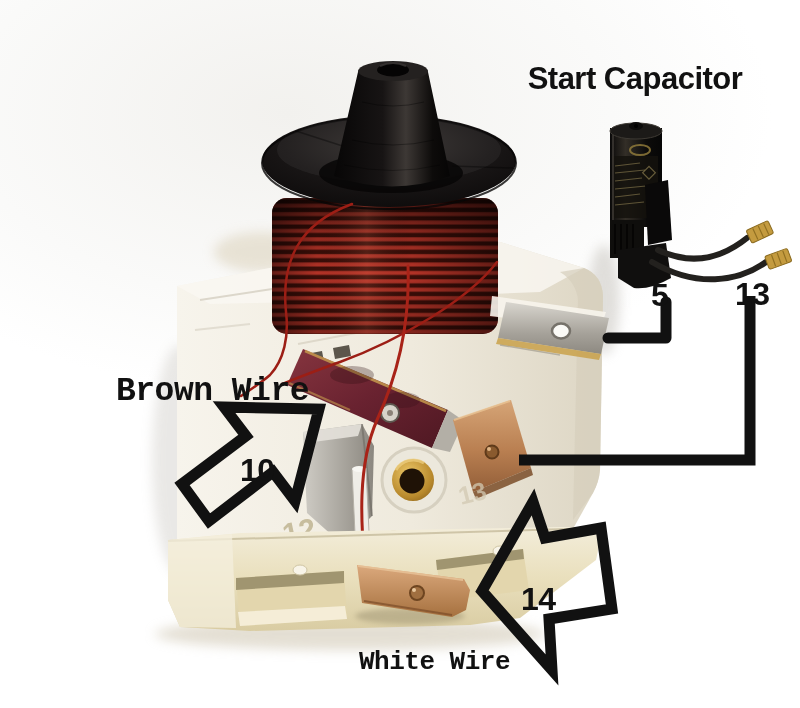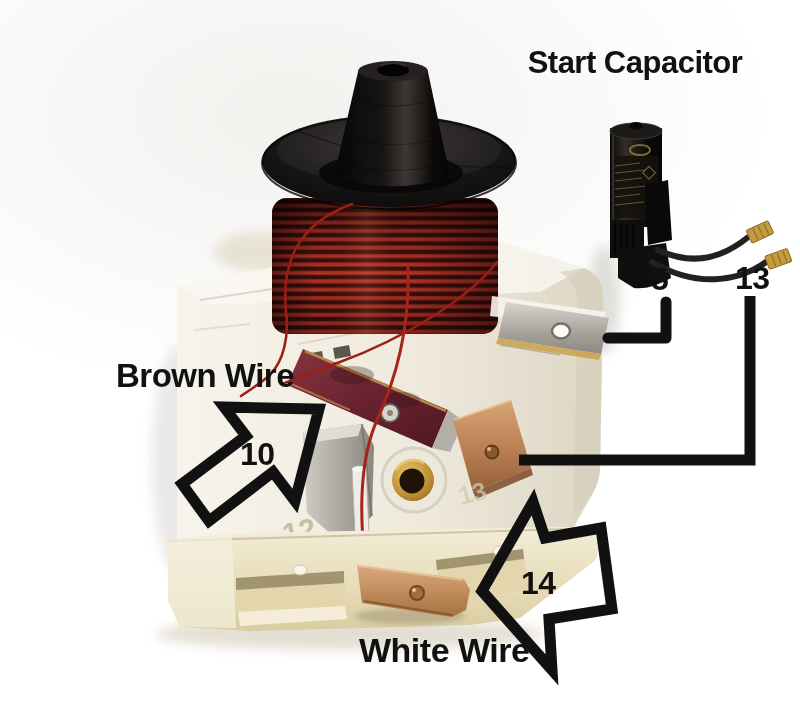--- a/index.html
+++ b/index.html
@@ -8,25 +8,25 @@
     background:
       radial-gradient(620px 360px at 36% 16%, #f2f1ee 0%, #fafaf9 52%, #ffffff 78%),
       var(--background,#ffffff);
     font-family:"Liberation Sans", sans-serif;
   }
   svg{position:absolute;left:0;top:0;}
   .device-layer{z-index:1;}
   .overlay-layer{z-index:2;}
   .lbl{
     position:absolute;z-index:3;font-weight:700;color:var(--annotation-ink,#111);
-    white-space:nowrap;letter-spacing:-0.5px;line-height:1;
+    white-space:nowrap;letter-spacing:-0.5px;line-height:1;margin-top:16px;
   }
   .lbl-start-cap{white-space:normal;text-align:center;font-size:31px;line-height:33px;width:216px;}
   .lbl-num{font-size:32px;}
-  .lbl-wire{font-size:33px;}
+  .lbl-wire{font-size:33px;font-family:Liberation Mono, monospace;}
   .ann-stroke{stroke:var(--annotation-ink,#111);fill:none;}
   .embossed{font-family:"Liberation Sans",sans-serif;font-weight:700;}
 </style>
 </head>
 <body>
 
 <div class="canvas">
 
   <svg class="device-layer" width="800" height="708" viewBox="0 0 800 708">
     <defs>
@@ -283,14 +283,14 @@
   <div class="lbl lbl-num" style="left:651px;top:263px;">5</div>
 
   <div class="lbl lbl-num" style="left:735px;top:262px;">13</div>
 
   <div class="lbl lbl-wire" style="left:116px;top:359px;">Brown Wire</div>
 
   <div class="lbl lbl-num" style="left:240px;top:438px;">10</div>
 
   <div class="lbl lbl-num" style="left:521px;top:567px;">14</div>
 
-  <div class="lbl lbl-wire" style="left:359px;top:633px;font-size:34px;">White Wire</div>
+  <div class="lbl lbl-wire" style="left:359px;top:633px;font-size:26px;">White Wire</div>
 </div>
 
 </body></html>

